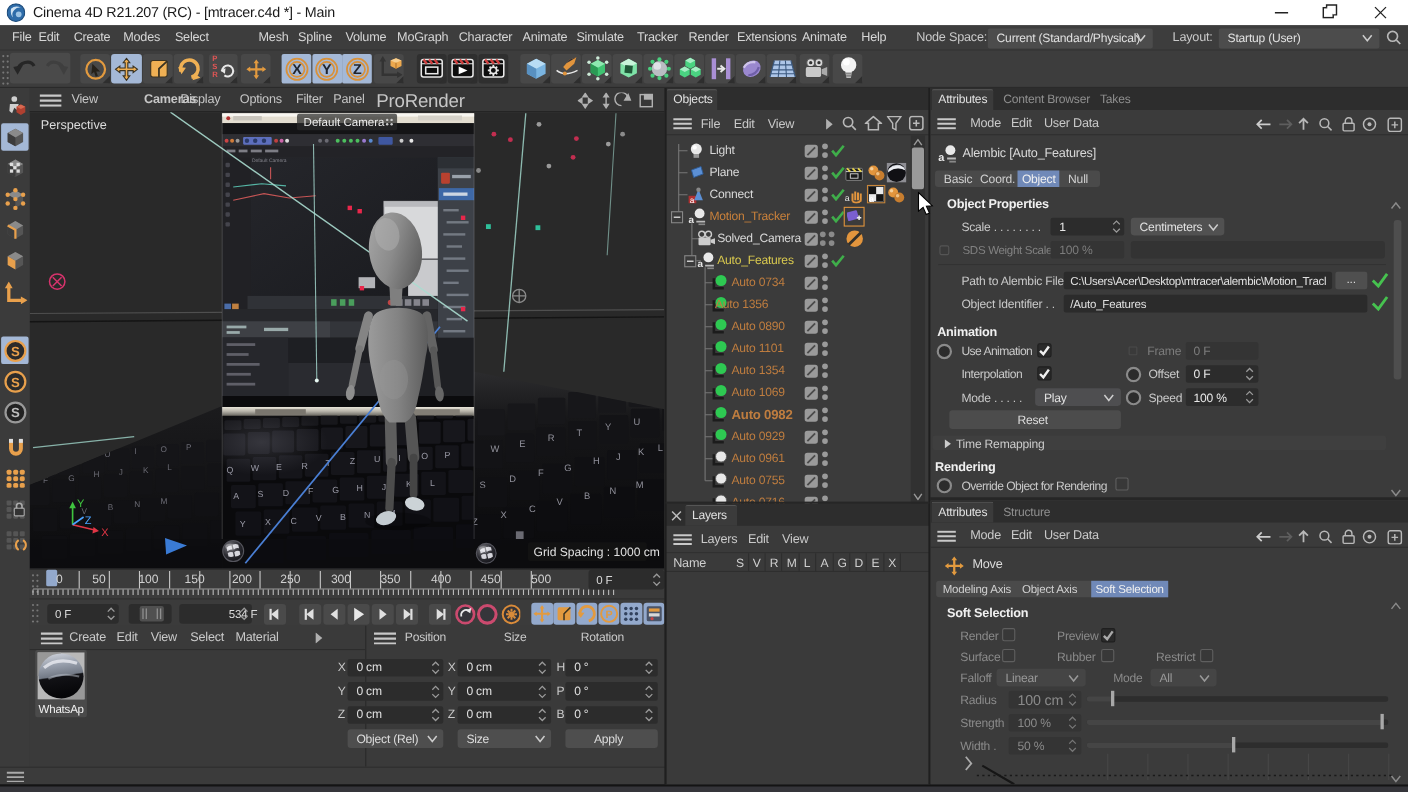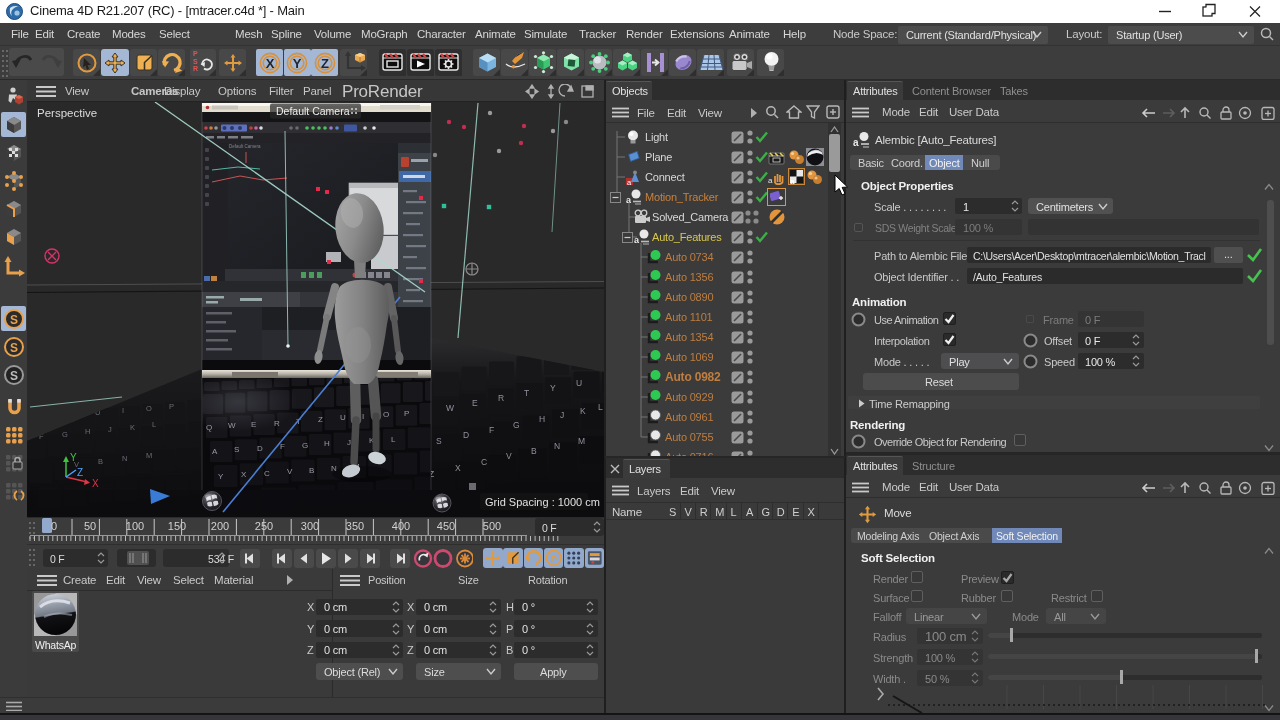--- a/index.html
+++ b/index.html
@@ -1551,21 +1551,21 @@
     <line x1="3" y1="10" x2="10" y2="3" stroke="#4a4a4a" stroke-width="1.6"></line>
   </svg>
 <svg class="abs" style="left:746px;top:249px" width="8" height="16">
     <circle cx="4" cy="4" r="2.6" fill="#9a9a9a"></circle>
     <circle cx="4" cy="12" r="2.6" fill="#9a9a9a"></circle>
   </svg>
 <svg class="abs" style="left:646px;top:269px" width="16" height="16">
     <path d="M3,4 L3,13 L12,13" stroke="#1c1c1c" stroke-width="2.4" fill="none"></path>
     <circle cx="9.5" cy="6" r="5" fill="#2ec952"></circle>
   </svg>
-<div class="abs" style="left:665px;top:271px;font-size:11px;letter-spacing:-0.2px;color:#bf7d3f;font-weight:normal;white-space:nowrap;line-height:12.6px;">Auto 1356</div>
+<div class="abs" style="left:650px;top:271px;font-size:11px;letter-spacing:-0.2px;color:#bf7d3f;font-weight:normal;white-space:nowrap;line-height:12.6px;">Auto 1356</div>
 <svg class="abs" style="left:731px;top:270.5px" width="13" height="13">
     <rect x="0.5" y="0.5" width="12" height="12" rx="2.5" fill="#9a9a9a"></rect>
     <line x1="3" y1="10" x2="10" y2="3" stroke="#4a4a4a" stroke-width="1.6"></line>
   </svg>
 <svg class="abs" style="left:746px;top:269px" width="8" height="16">
     <circle cx="4" cy="4" r="2.6" fill="#9a9a9a"></circle>
     <circle cx="4" cy="12" r="2.6" fill="#9a9a9a"></circle>
   </svg>
 <svg class="abs" style="left:646px;top:289px" width="16" height="16">
     <path d="M3,4 L3,13 L12,13" stroke="#1c1c1c" stroke-width="2.4" fill="none"></path>

